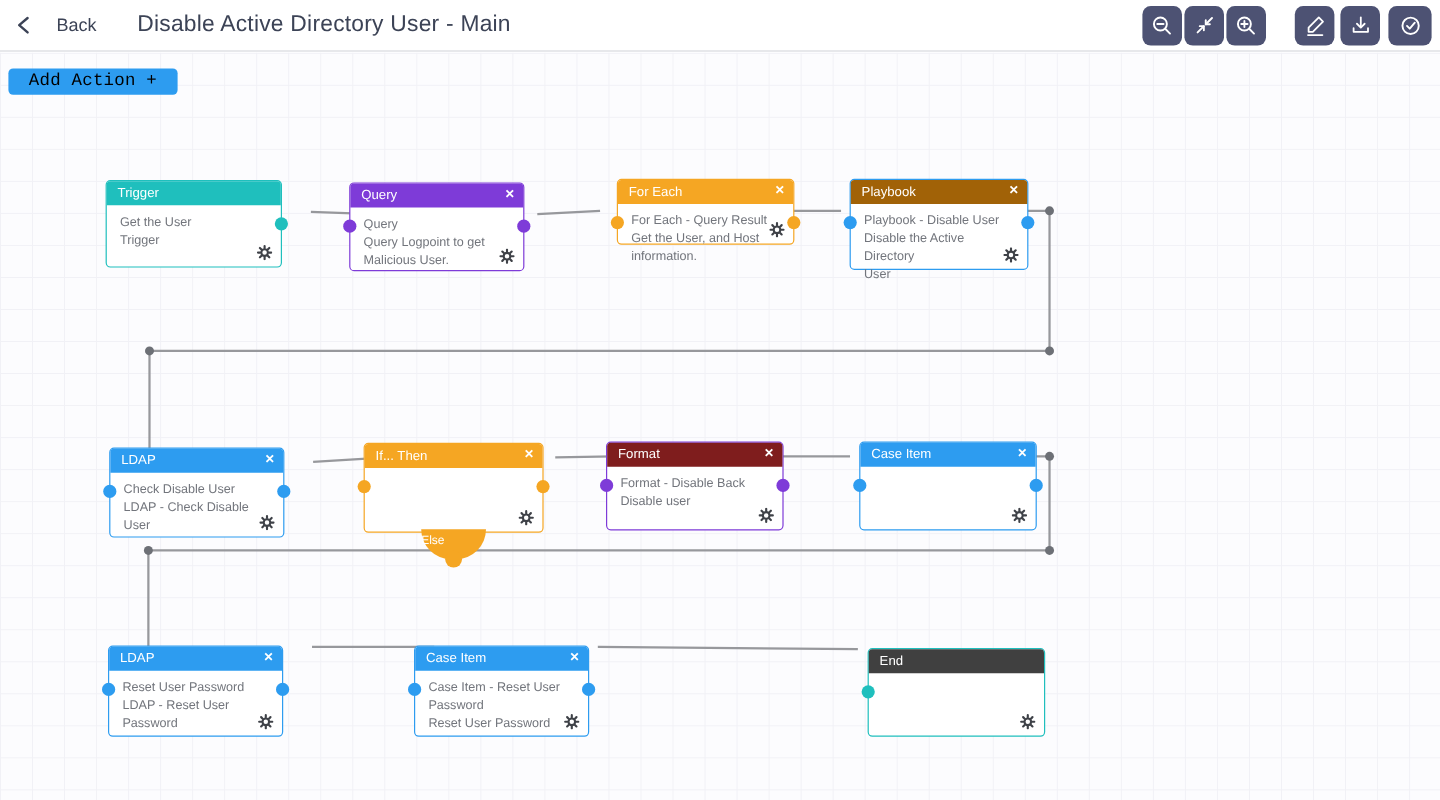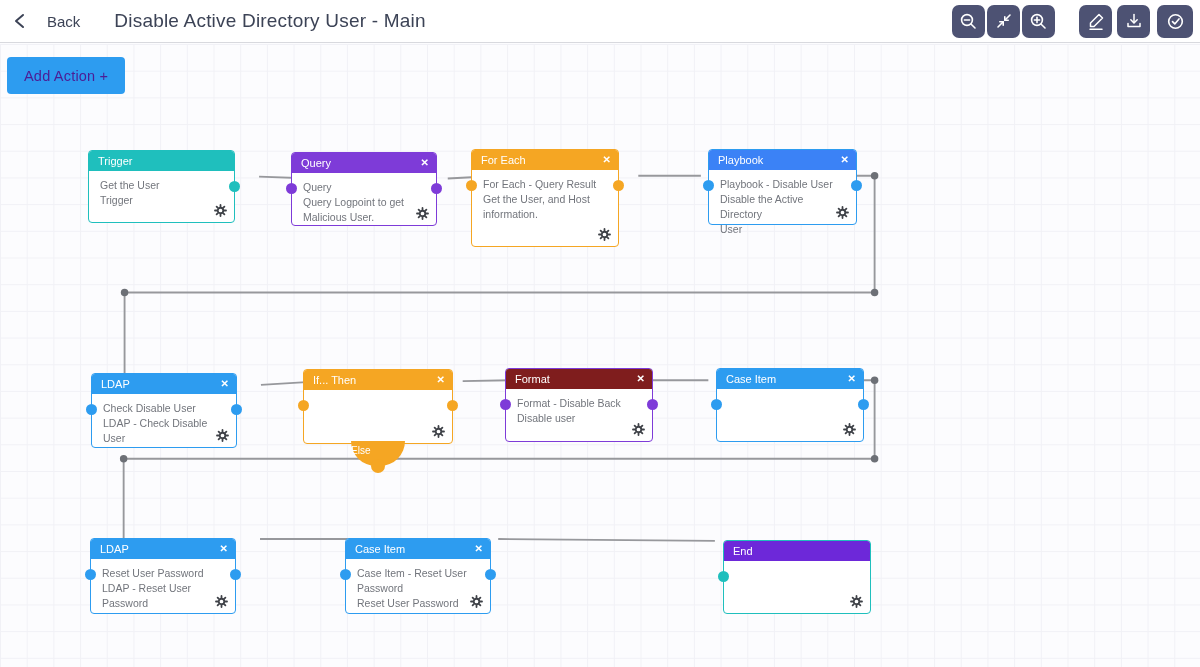--- a/index.html
+++ b/index.html
@@ -29,22 +29,22 @@
   
   .canvas{
     position:absolute;left:0;top:44px;width:1200px;height:623px;
     background-color:#fcfcfe;
     background-image:
       linear-gradient(#f1f1f6 1px, transparent 1px),
       linear-gradient(90deg,#f1f1f6 1px, transparent 1px);
     background-size:26.7px 26.7px;
   }
   .add-action{
-    position:absolute;left:7px;top:13px;height:37px;padding:0 17px;
-    background:#2d9cf0;color:#4c1d95;font-size:14.5px;font-family:Liberation Sans, sans-serif;border:none;border-radius:4px;
+    position:absolute;left:7px;top:13px;height:22px;padding:0 17px;
+    background:#2d9cf0;color:#000000;font-size:14.5px;font-family:Liberation Mono, monospace;border:none;border-radius:4px;
     cursor:pointer;z-index:4;letter-spacing:.2px;
   }
   .wires{position:absolute;left:0;top:0;z-index:1;}
   
   .node{
     position:absolute;background:#fff;border:1px solid;border-radius:4px;
     box-sizing:border-box;z-index:2;
   }
   .node-header{
     height:20px;display:flex;align-items:center;justify-content:space-between;
@@ -188,39 +188,39 @@
         <div>Query Logpoint to get</div>
         <div>Malicious User.</div>
       </div>
       <span class="node-gear"><svg width="13" height="13" viewBox="0 0 16 16" fill="none" stroke="#3f4248" stroke-width="2.2" stroke-linecap="round">
           <circle cx="8" cy="8" r="3.4"></circle>
           <path d="M8 1.2v2.2M8 12.6v2.2M1.2 8h2.2M12.6 8h2.2M3.2 3.2l1.6 1.6M11.2 11.2l1.6 1.6M12.8 3.2l-1.6 1.6M4.8 11.2l-1.6 1.6"></path>
         </svg></span>
       <span class="conn conn-left" style="background: rgb(126, 59, 216); top: 30px;"></span>
       <span class="conn conn-right" style="background: rgb(126, 59, 216); top: 30px;"></span>
     </div>
-    <div class="node" style="left: 471px; top: 105px; width: 148px; height: 98px; border-color: rgb(245, 166, 35);">
+    <div class="node" style="left: 514px; top: 105px; width: 148px; height: 55px; border-color: rgb(245, 166, 35);">
       <div class="node-header" style="background: rgb(245, 166, 35);">
         <span>For Each</span>
         <span class="node-close">✕</span>
       </div>
       <div class="node-body">
         <div>For Each - Query Result</div>
         <div>Get the User, and Host</div>
         <div>information.</div>
       </div>
       <span class="node-gear"><svg width="13" height="13" viewBox="0 0 16 16" fill="none" stroke="#3f4248" stroke-width="2.2" stroke-linecap="round">
           <circle cx="8" cy="8" r="3.4"></circle>
           <path d="M8 1.2v2.2M8 12.6v2.2M1.2 8h2.2M12.6 8h2.2M3.2 3.2l1.6 1.6M11.2 11.2l1.6 1.6M12.8 3.2l-1.6 1.6M4.8 11.2l-1.6 1.6"></path>
         </svg></span>
       <span class="conn conn-left" style="background: rgb(245, 166, 35); top: 30px;"></span>
       <span class="conn conn-right" style="background: rgb(245, 166, 35); top: 30px;"></span>
     </div>
     <div class="node" style="left: 708px; top: 105px; width: 149px; height: 76px; border-color: rgb(45, 156, 240);">
-      <div class="node-header" style="background: #3b82f6;">
+      <div class="node-header" style="background: #a16207;">
         <span>Playbook</span>
         <span class="node-close">✕</span>
       </div>
       <div class="node-body">
         <div>Playbook - Disable User</div>
         <div>Disable the Active Directory</div>
         <div>User</div>
       </div>
       <span class="node-gear"><svg width="13" height="13" viewBox="0 0 16 16" fill="none" stroke="#3f4248" stroke-width="2.2" stroke-linecap="round">
           <circle cx="8" cy="8" r="3.4"></circle>
@@ -313,21 +313,21 @@
         <div>Reset User Password</div>
       </div>
       <span class="node-gear"><svg width="13" height="13" viewBox="0 0 16 16" fill="none" stroke="#3f4248" stroke-width="2.2" stroke-linecap="round">
           <circle cx="8" cy="8" r="3.4"></circle>
           <path d="M8 1.2v2.2M8 12.6v2.2M1.2 8h2.2M12.6 8h2.2M3.2 3.2l1.6 1.6M11.2 11.2l1.6 1.6M12.8 3.2l-1.6 1.6M4.8 11.2l-1.6 1.6"></path>
         </svg></span>
       <span class="conn conn-left" style="background: rgb(45, 156, 240); top: 30px;"></span>
       <span class="conn conn-right" style="background: rgb(45, 156, 240); top: 30px;"></span>
     </div>
     <div class="node" style="left: 723px; top: 496px; width: 148px; height: 74px; border-color: rgb(31, 191, 189);">
-      <div class="node-header" style="background: #6d28d9;">
+      <div class="node-header" style="background: #404040;">
         <span>End</span>
       </div>
       <div class="node-body"></div>
       <span class="node-gear"><svg width="13" height="13" viewBox="0 0 16 16" fill="none" stroke="#3f4248" stroke-width="2.2" stroke-linecap="round">
           <circle cx="8" cy="8" r="3.4"></circle>
           <path d="M8 1.2v2.2M8 12.6v2.2M1.2 8h2.2M12.6 8h2.2M3.2 3.2l1.6 1.6M11.2 11.2l1.6 1.6M12.8 3.2l-1.6 1.6M4.8 11.2l-1.6 1.6"></path>
         </svg></span>
       <span class="conn conn-left" style="background: rgb(31, 191, 189); top: 30px;"></span>
     </div>
   </div>

